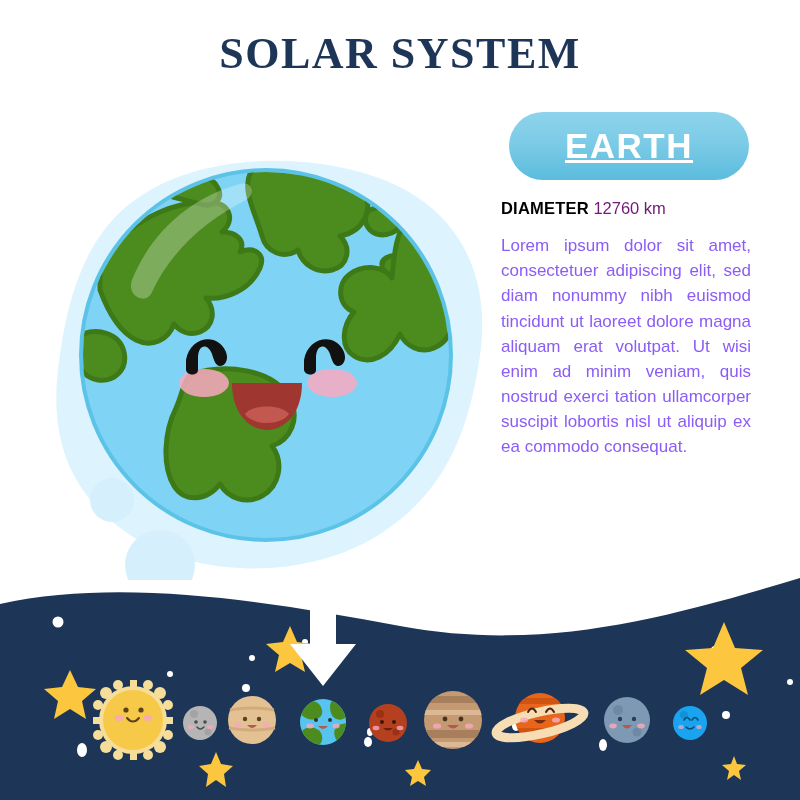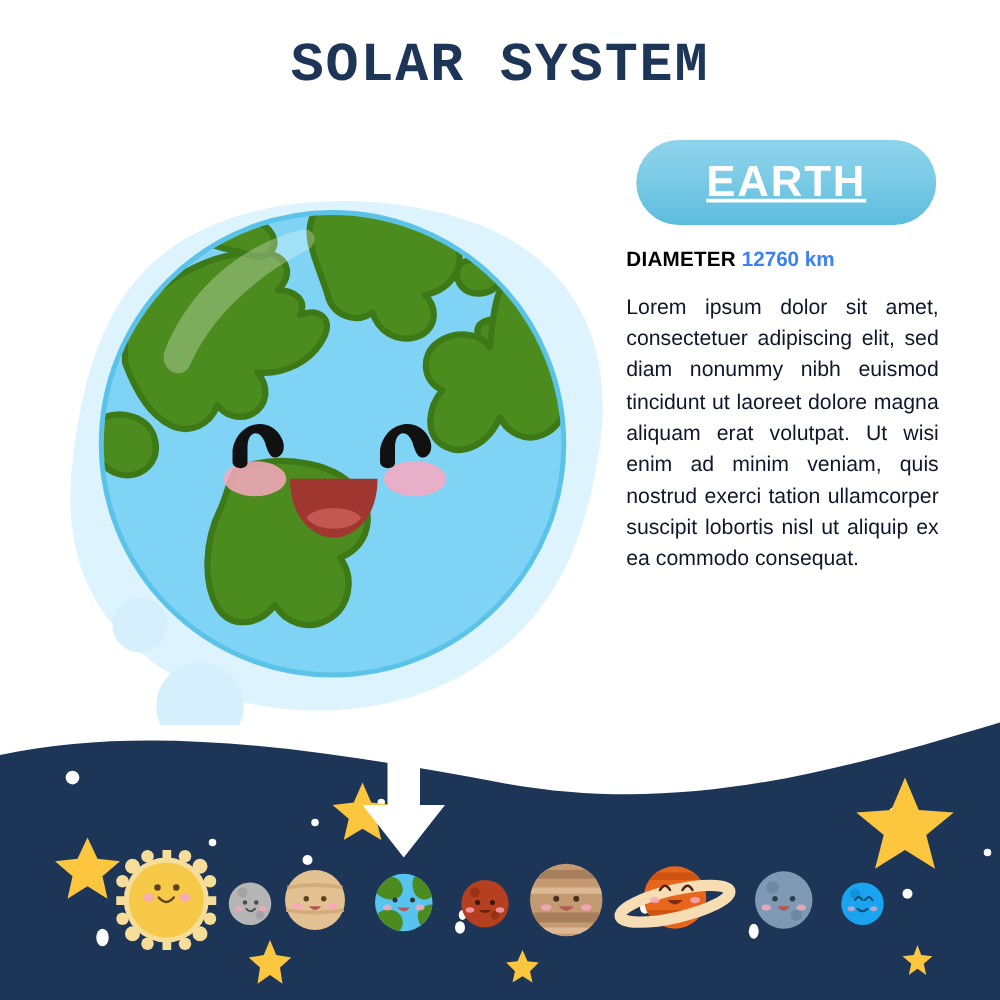--- a/index.html
+++ b/index.html
@@ -22,21 +22,21 @@
   #page-title {
     position: absolute;
     left: 0;
     top: 28px;
     width: 800px;
     text-align: center;
     font-size: 44px;
     font-weight: bold;
     letter-spacing: 1.5px;
     color: #1d3557;
-    font-family: Liberation Mono, monospace;
+    font-family: Liberation Serif, serif;
   }
 
   
   #earth-illustration {
     position: absolute;
     left: 40px;
     top: 140px;
     width: 450px;
     height: 440px;
   }
@@ -72,30 +72,30 @@
     line-height: 1.52;
     white-space: nowrap;
     margin-left: 4px;
   }
   .stat-label {
     color: #000000;
     font-weight: bold;
     letter-spacing: 0.2px;
   }
   .stat-value {
-    color: #3b82f6;
-    font-weight: bold;
+    color: #701a75;
+    font-weight: normal;
   }
   #description {
     margin-top: 12px;
     margin-left: 4px;
     width: 250px;
     font-size: 17px;
     line-height: 1.48;
-    color: #0f172a;
+    color: #8b5cf6;
     text-align: justify;
     font-family: "Liberation Sans", sans-serif;
   }
 
   
   #space-band {
     position: absolute;
     left: 0;
     top: 560px;
     width: 800px;

